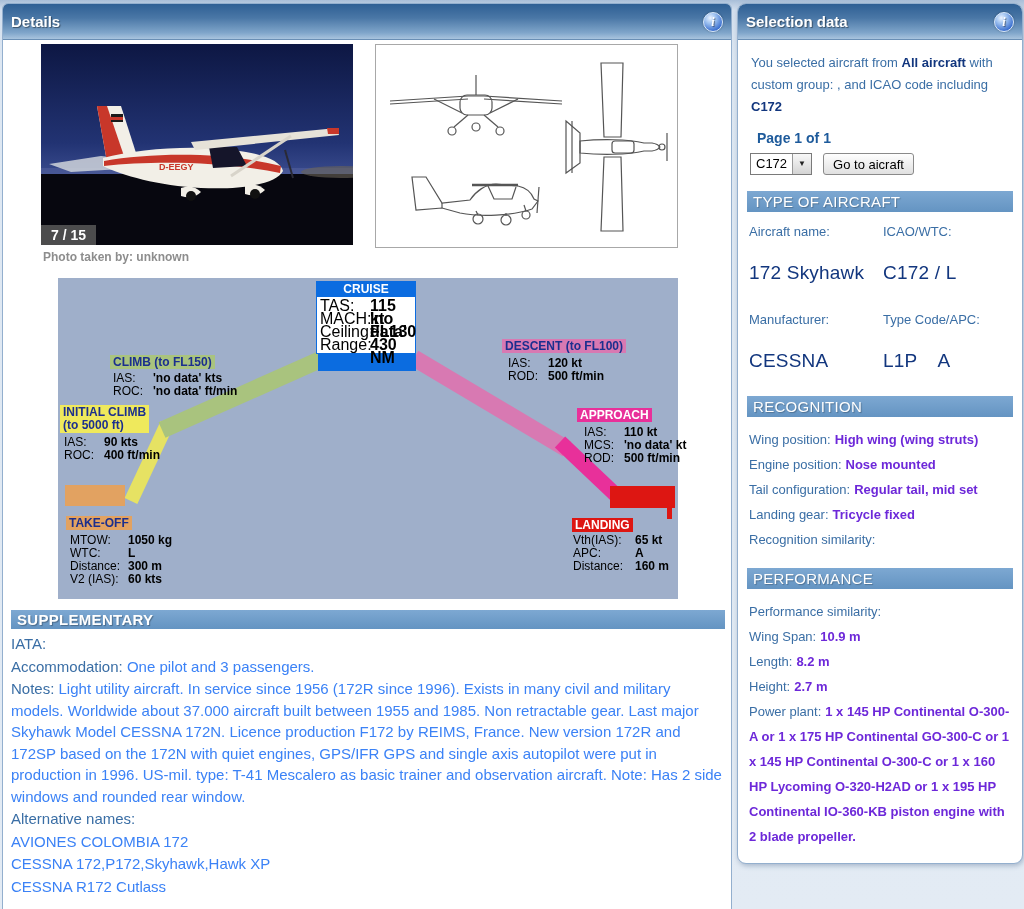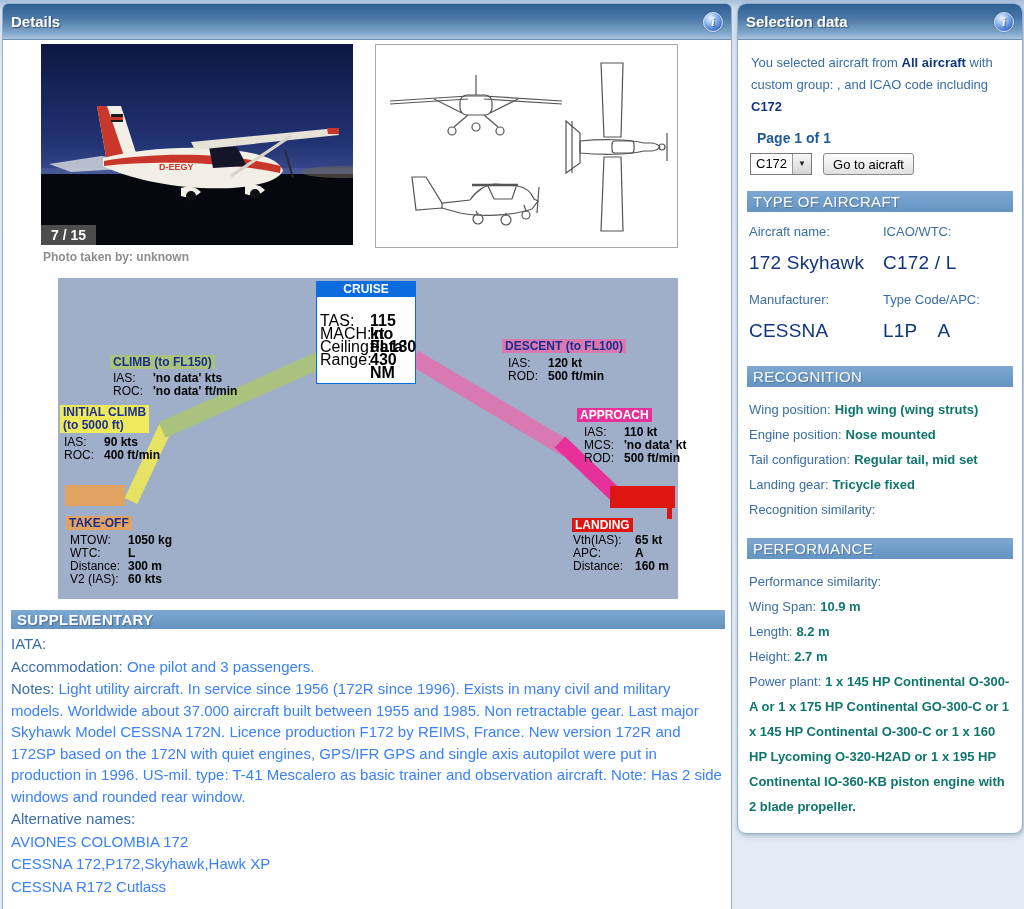--- a/index.html
+++ b/index.html
@@ -31,21 +31,21 @@
   .chip{position:absolute;font-size:12px;font-weight:bold;color:#1b2f8e;padding:0 3px;line-height:14px;white-space:nowrap;}
   .chip.two{line-height:13px;padding:1px 3px;}
   .chip.lt{color:#fff;}
   .drows{position:absolute;font-size:12px;color:#000000;white-space:nowrap;}
   .drow{display:flex;height:13px;line-height:13px;}
   .dl{flex:0 0 auto;}
   .dv{font-weight:bold;}
   .w40{width:40px;} .w50{width:50px;} .w58{width:58px;} .w62{width:62px;}
   .cruise-box{position:absolute;left:258px;top:3px;width:100px;}
   .cruise-head{background:#0b6ce0;color:#fff;font-size:12px;font-weight:bold;text-align:center;line-height:16px;}
-  .cruise-body{background:#fff;border:1px solid #0b6ce0;border-top:none;padding:17px 3px;}
+  .cruise-body{background:#fff;border:1px solid #0b6ce0;border-top:none;padding:2px 3px;}
   
   .supp{position:absolute;left:8px;top:606px;width:714px;}
   .supp-bar{background:linear-gradient(180deg,#7da8d2,#6494c2);color:#fff;font-size:15px;font-weight:bold;
     padding:1px 6px;letter-spacing:.3px;text-shadow:1px 1px 1px rgba(0,0,0,.3);}
   .supp-text{margin-top:4px;font-size:15px;line-height:21.5px;color:#3a6ea5;}
   .supp-text p{margin:1px 0;}
   .supp-text .val{font-weight:normal;color:#3b82f6;}
   
   .rp-body{padding:8px 11px 14px 11px;font-size:13px;color:#3a6ea5;}
   .rp-intro{line-height:22px;margin:4px 2px 0 2px;}
@@ -54,22 +54,22 @@
   .controls{display:flex;gap:11px;align-items:center;margin-left:1px;}
   .dropdown{display:flex;border:1px solid #7a7a7a;background:#fff;height:20px;align-items:stretch;cursor:default;}
   .dd-value{padding:1px 5px 0 5px;font-size:13px;color:#000;line-height:18px;}
   .dd-btn{width:18px;background:linear-gradient(#f8f8f8,#d4d4d4);border-left:1px solid #999;font-size:8px;
     line-height:19px;text-align:center;color:#222;}
   .btn{background:linear-gradient(#fefefe,#e0e0e0);border:1px solid #8a8a8a;border-radius:3px;height:22px;
     padding:0 9px;font-size:13px;color:#000;font-family:"Liberation Sans",sans-serif;}
   .sec-bar{background:linear-gradient(180deg,#7da8d2,#6494c2);color:#fff;font-size:15px;padding:2px 6px;
     margin:16px -2px 10px -2px;letter-spacing:.3px;text-shadow:1px 1px 1px rgba(0,0,0,.25);}
   .kv{line-height:25px;}
-  .kv .kvv{font-weight:bold;color:#0f766e;margin-left:4px;}
-  .toa-grid{display:grid;grid-template-columns:134px auto;row-gap:8px;margin-top:6px;}
+  .kv .kvv{font-weight:bold;color:#6d28d9;margin-left:4px;}
+  .toa-grid{display:grid;grid-template-columns:134px auto;row-gap:18px;margin-top:6px;}
   .toa-label{font-size:13px;line-height:20px;}
   .toa-value{font-size:19px;font-weight:normal;color:#12367e;line-height:26px;margin-bottom:6px;letter-spacing:.2px;}
   .apc-gap{margin-left:20px;}
 </style>
 </head>
 <body>
 
 <div class="stage">
 
   <div class="panel left">

